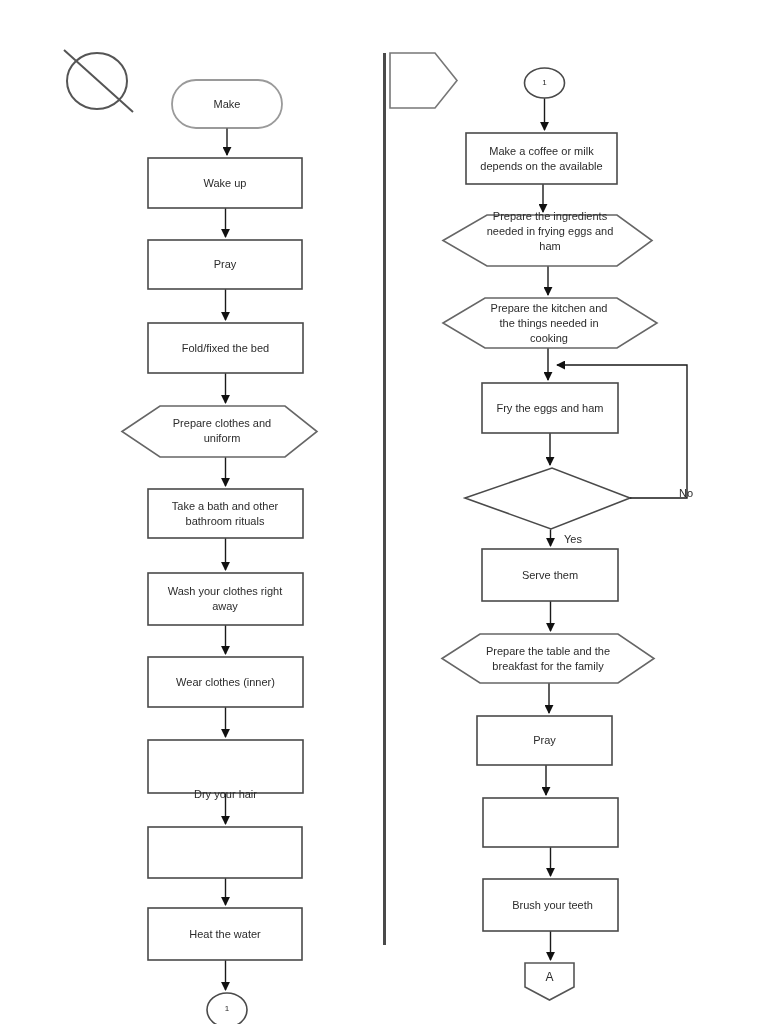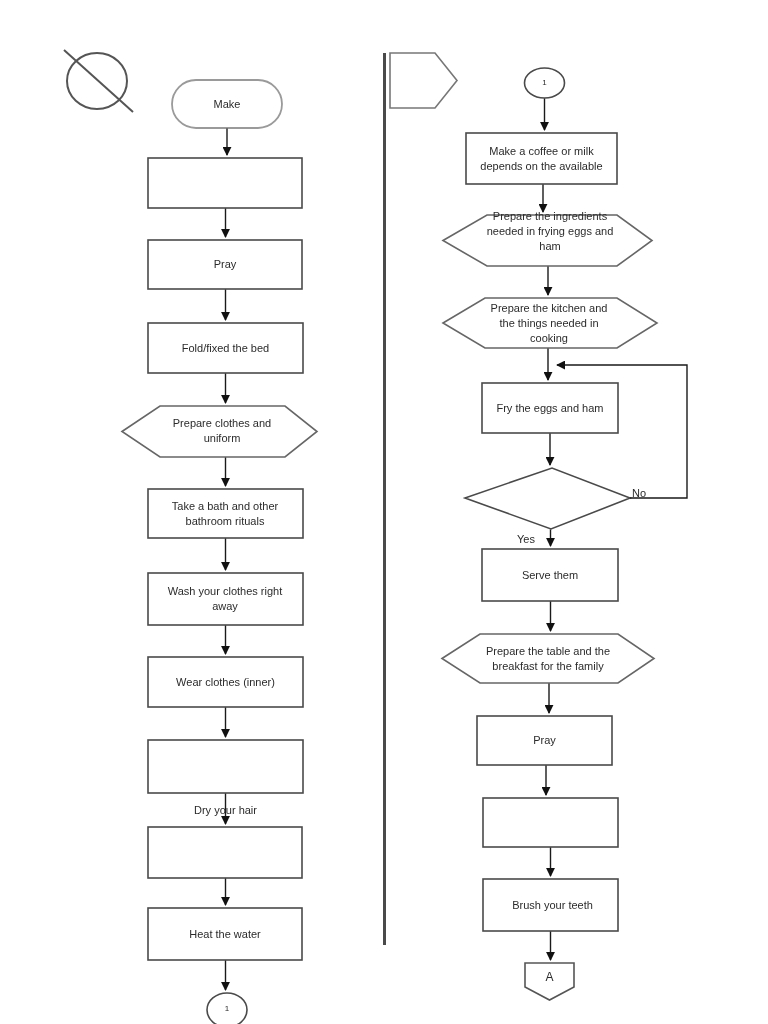--- a/index.html
+++ b/index.html
@@ -14,21 +14,21 @@
   .lbl{
     position:absolute;
     display:flex;align-items:center;justify-content:center;
     text-align:center;
     font-size:11px;line-height:15px;
     color:#2b2b2b;
     pointer-events:none;
   }
   .lbl.small{font-size:8px;line-height:10px;}
   .lbl.conn-a{font-size:12px;}
-  .lbl.branch{justify-content:flex-start;text-align:left;}
+  .lbl.branch{justify-content:flex-start;text-align:left;margin-left:47px;}
 </style>
 </head>
 <body>
 
 <div class="page">
 
   <svg class="canvas" width="768" height="1024" viewBox="0 0 768 1024">
     <defs>
       <marker id="ah" viewBox="0 0 10 10" refX="9" refY="5" markerWidth="9" markerHeight="9" orient="auto" markerUnits="userSpaceOnUse">
         <path d="M0,0 L10,5 L0,10 Z" fill="#111111"></path>
@@ -94,27 +94,28 @@
       <line x1="550.5" y1="601.5" x2="550.5" y2="631" marker-end="url(#ah)"></line>
       <line x1="549" y1="683.5" x2="549" y2="713" marker-end="url(#ah)"></line>
       <line x1="546" y1="765.5" x2="546" y2="795" marker-end="url(#ah)"></line>
       <line x1="550.5" y1="847.5" x2="550.5" y2="876" marker-end="url(#ah)"></line>
       <line x1="550.5" y1="931.5" x2="550.5" y2="960" marker-end="url(#ah)"></line>
       <path d="M630,498 L687,498 L687,365 L557,365" fill="none" marker-end="url(#ah)"></path>
     </g>
   </svg>
 
   <div class="lbl" style="left:167px;top:80px;width:120px;height:48px">Make</div>
+  <div class="lbl" style="left:148px;top:158px;width:154px;height:50px">Wake up</div>
   <div class="lbl" style="left:148px;top:240px;width:154px;height:49px">Pray</div>
   <div class="lbl" style="left:148px;top:323px;width:155px;height:50px">Fold/fixed the bed</div>
   <div class="lbl" style="left:162px;top:405px;width:120px;height:52px">Prepare clothes and uniform</div>
   <div class="lbl" style="left:158px;top:489px;width:134px;height:49px">Take a bath and other bathroom rituals</div>
   <div class="lbl" style="left:157px;top:573px;width:136px;height:52px">Wash your clothes right away</div>
   <div class="lbl" style="left:148px;top:657px;width:155px;height:50px">Wear clothes (inner)</div>
-  <div class="lbl" style="left:148px;top:784px;width:155px;height:53px">Dry your hair</div>
+  <div class="lbl" style="left:148px;top:768px;width:155px;height:53px">Dry your hair</div>
   <div class="lbl" style="left:148px;top:908px;width:154px;height:52px">Heat the water</div>
   <div class="lbl small" style="left:209px;top:998px;width:36px;height:22px">1</div>
 
   <div class="lbl small" style="left:526px;top:72px;width:37px;height:22px">1</div>
   <div class="lbl" style="left:471px;top:133px;width:141px;height:51px">Make a coffee or milk depends on the available</div>
   <div class="lbl" style="left:477px;top:205px;width:146px;height:52px">Prepare the ingredients needed in frying eggs and ham</div>
   <div class="lbl" style="left:486px;top:297px;width:126px;height:52px">Prepare the kitchen and the things needed in cooking</div>
   <div class="lbl" style="left:482px;top:383px;width:136px;height:50px">Fry the eggs and ham</div>
   <div class="lbl branch" style="left:517px;top:531px;width:34px;height:16px">Yes</div>
   <div class="lbl branch" style="left:632px;top:485px;width:28px;height:16px">No</div>

